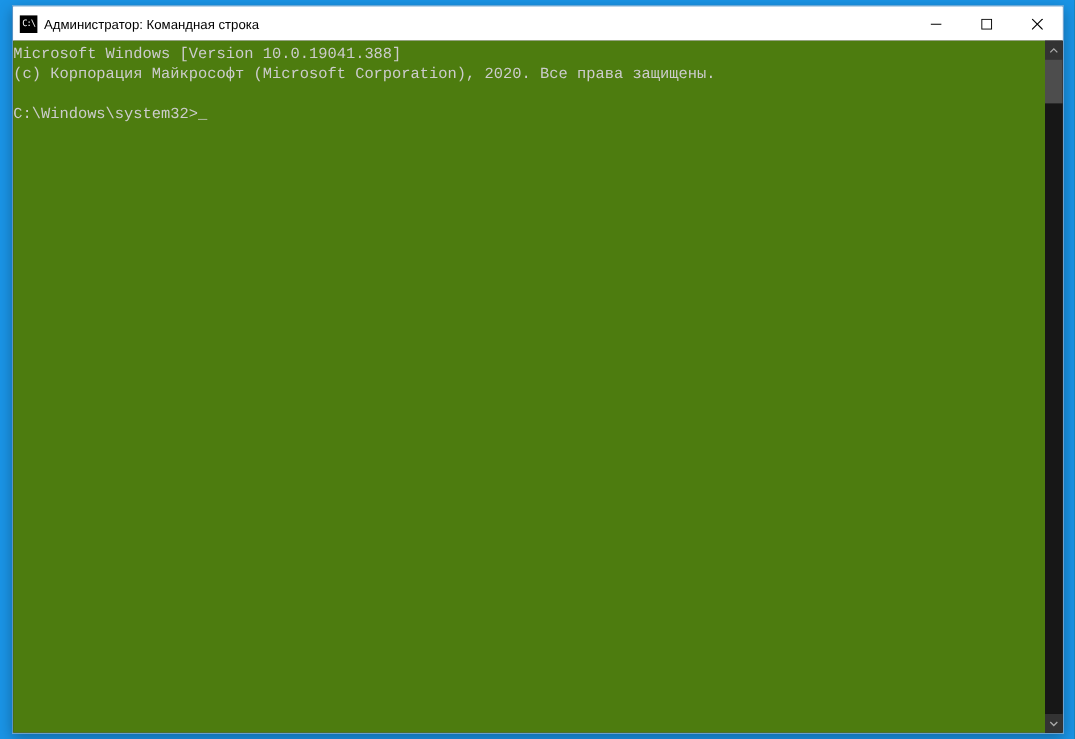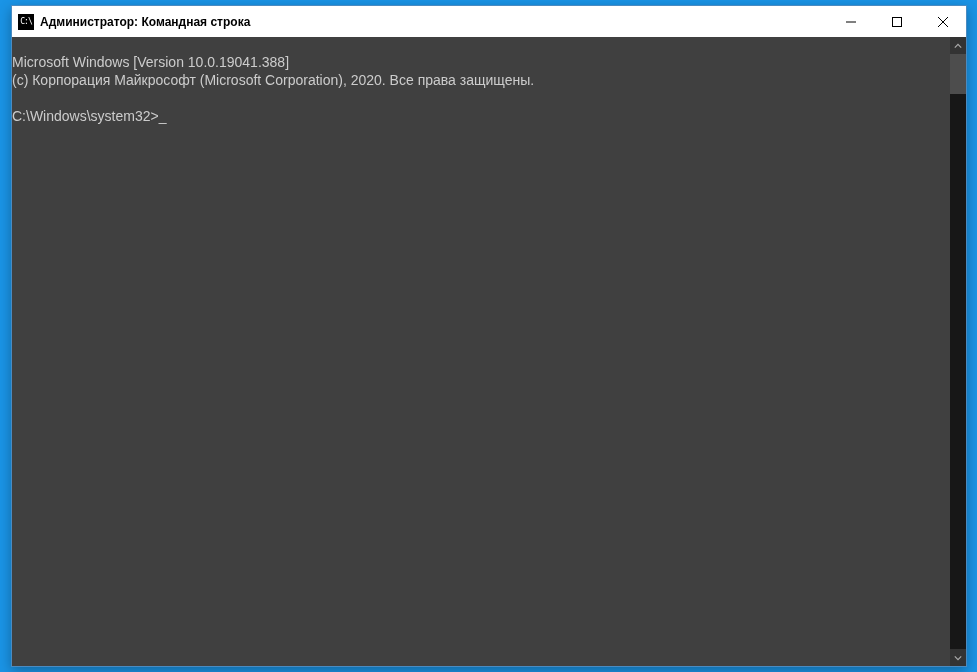--- a/index.html
+++ b/index.html
@@ -52,21 +52,20 @@
       color: #fff;
       font-family: monospace;
       letter-spacing: -1px;
     }
     .titlebar-title {
       font-size: 12px;
       color: #000;
       flex: 1;
       white-space: nowrap;
       overflow: hidden;
-      font-weight: bold;
     }
     .titlebar-controls {
       display: flex;
       height: 100%;
     }
     .titlebar-btn {
       width: 46px;
       height: 31px;
       display: flex;
       align-items: center;
@@ -80,26 +79,26 @@
       height: 10px;
     }
     .console-wrapper {
       flex: 1;
       display: flex;
       background: #0c0c0c;
       min-height: 0;
     }
     .console-area {
       flex: 1;
-      background: #404040;
+      background: #4d7c0f;
       color: #cccccc;
-      font-family: Liberation Sans, sans-serif;
+      font-family: Liberation Mono, monospace;
       font-size: 14px;
       line-height: 18px;
-      padding: 16px 0 0 0;
+      padding: 4px 0 0 0;
       white-space: pre;
       overflow: hidden;
     }
     .scrollbar {
       width: 16px;
       background: #171717;
       display: flex;
       flex-direction: column;
     }
     .scrollbar-btn {

